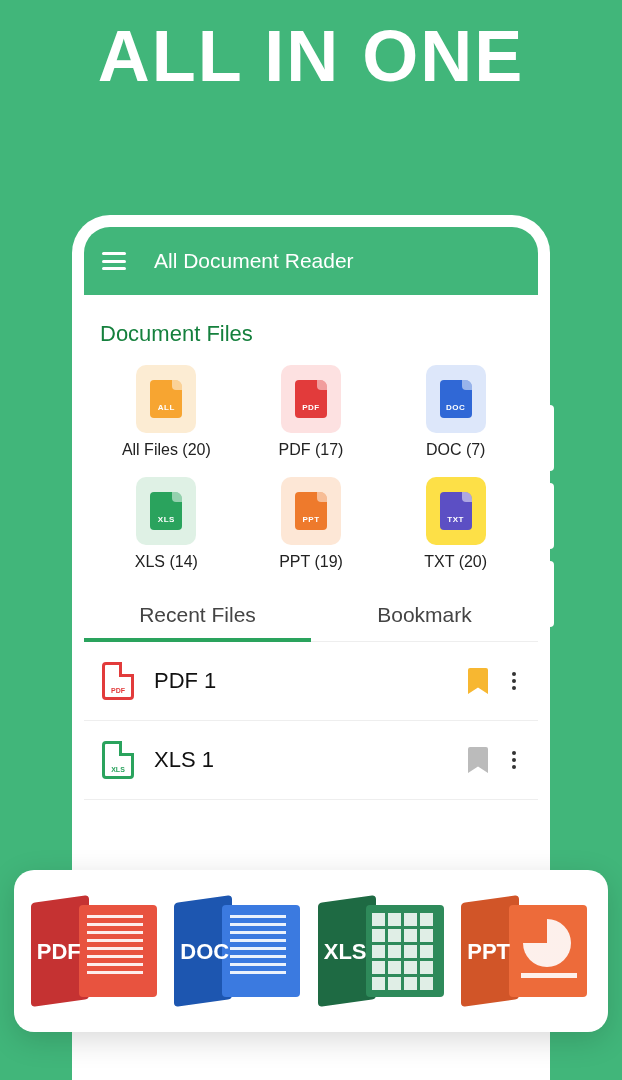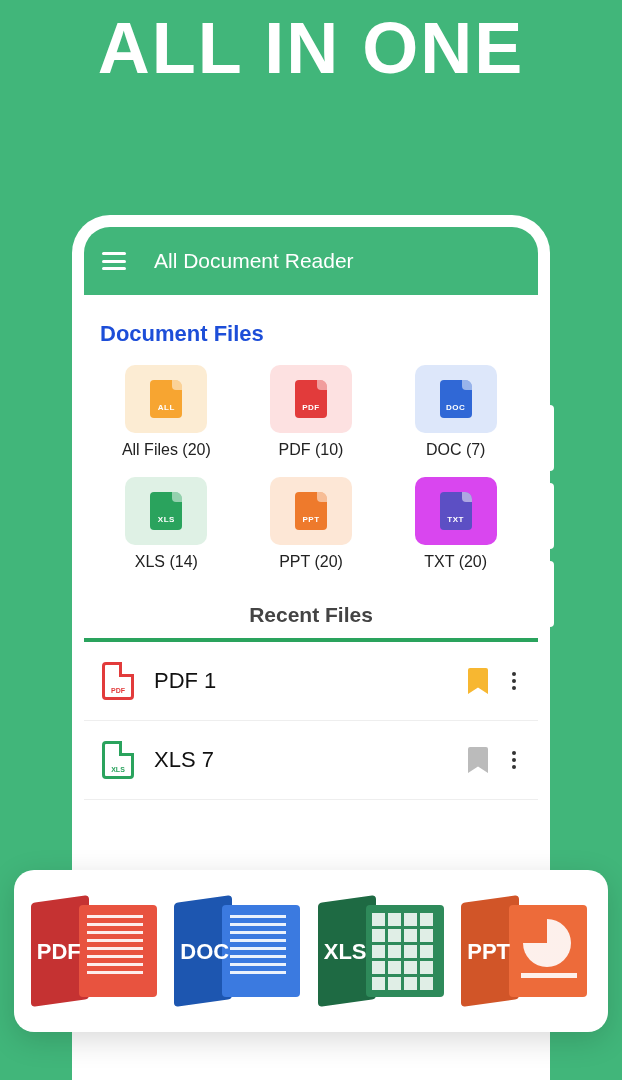--- a/index.html
+++ b/index.html
@@ -6,21 +6,21 @@
 body {
   width: 622px;
   height: 1080px;
   background: #41b67a;
   font-family: -apple-system, Helvetica, Arial, sans-serif;
   overflow: hidden;
   position: relative;
 }
 .hero {
   text-align: center;
-  padding-top: 12px;
+  padding-top: 20px;
 }
 .hero-line {
   font-size: 72px;
   font-weight: 900;
   color: #fff;
   letter-spacing: 2px;
   line-height: 1;
 }
 .phone {
   position: absolute;
@@ -59,50 +59,50 @@
   background: #fff;
   border-radius: 2px;
 }
 .app-title {
   color: #fff;
   font-size: 21px;
   font-weight: 500;
 }
 .section-title {
   font-size: 22px;
-  font-weight: 700;
+  font-weight: 400;
   padding: 26px 16px 18px;
-  color: #1d4ed8;
+  color: #15803d;
 }
 .category-grid {
   display: grid;
   grid-template-columns: repeat(3, 1fr);
   gap: 18px 0;
   padding: 0 10px 10px;
 }
 .cat-item {
   display: flex;
   flex-direction: column;
   align-items: center;
   gap: 8px;
 }
 .cat-tile {
-  width: 82px;
+  width: 60px;
   height: 68px;
   border-radius: 10px;
   display: flex;
   align-items: center;
   justify-content: center;
 }
 .cat-tile.amber { background: #fcecd3; }
 .cat-tile.red { background: #fde1e1; }
 .cat-tile.blue { background: #dde7fa; }
 .cat-tile.green { background: #dff1e5; }
 .cat-tile.orange { background: #fde7d6; }
-.cat-tile.indigo { background: #d946ef; }
+.cat-tile.indigo { background: #fde047; }
 .file-icon {
   position: relative;
   width: 32px;
   height: 38px;
   border-radius: 4px 7px 4px 4px;
   display: flex;
   align-items: flex-end;
   justify-content: center;
   padding-bottom: 6px;
 }
@@ -130,21 +130,21 @@
 .tabs {
   display: flex;
   border-bottom: 1px solid #eee;
   margin-top: 8px;
 }
 .tab {
   flex: 1;
   text-align: center;
   padding: 14px 0;
   font-size: 21px;
-  font-weight: 700;
+  font-weight: 400;
   color: #444;
   position: relative;
 }
 .tab.active::after {
   content: '';
   position: absolute;
   left: 0; right: 0; bottom: -1px;
   height: 4px;
   background: #2aa35d;
 }
@@ -321,21 +321,21 @@
             </div>
         </div>
         <div class="cat-label">All Files (20)</div>
       </div>
       <div class="cat-item">
         <div class="cat-tile red">
           <div class="file-icon fi-pdf">
               <span class="file-label">PDF</span>
             </div>
         </div>
-        <div class="cat-label">PDF (10)</div>
+        <div class="cat-label">PDF (17)</div>
       </div>
       <div class="cat-item">
         <div class="cat-tile blue">
           <div class="file-icon fi-doc">
               <span class="file-label">DOC</span>
             </div>
         </div>
         <div class="cat-label">DOC (7)</div>
       </div>
       <div class="cat-item">
@@ -345,55 +345,56 @@
             </div>
         </div>
         <div class="cat-label">XLS (14)</div>
       </div>
       <div class="cat-item">
         <div class="cat-tile orange">
           <div class="file-icon fi-ppt">
               <span class="file-label">PPT</span>
             </div>
         </div>
-        <div class="cat-label">PPT (20)</div>
+        <div class="cat-label">PPT (19)</div>
       </div>
       <div class="cat-item">
         <div class="cat-tile indigo">
           <div class="file-icon fi-txt">
               <span class="file-label">TXT</span>
             </div>
         </div>
         <div class="cat-label">TXT (20)</div>
       </div>
     </div>
 
     <div class="tabs">
       <div class="tab active">Recent Files</div>
+      <div class="tab">Bookmark</div>
     </div>
 
     <div class="file-row">
       <div class="row-icon ri-pdf">
           <span>PDF</span>
         </div>
       <div class="row-name">PDF 1</div>
       <div class="bookmark bm-on"></div>
       <div class="more">
           <span></span>
           <span></span>
           <span></span>
         </div>
     </div>
 
 
     <div class="file-row">
       <div class="row-icon ri-xls">
           <span>XLS</span>
         </div>
-      <div class="row-name">XLS 7</div>
+      <div class="row-name">XLS 1</div>
       <div class="bookmark bm-off"></div>
       <div class="more">
           <span></span>
           <span></span>
           <span></span>
         </div>
     </div>
 
   </div>
 </div>

